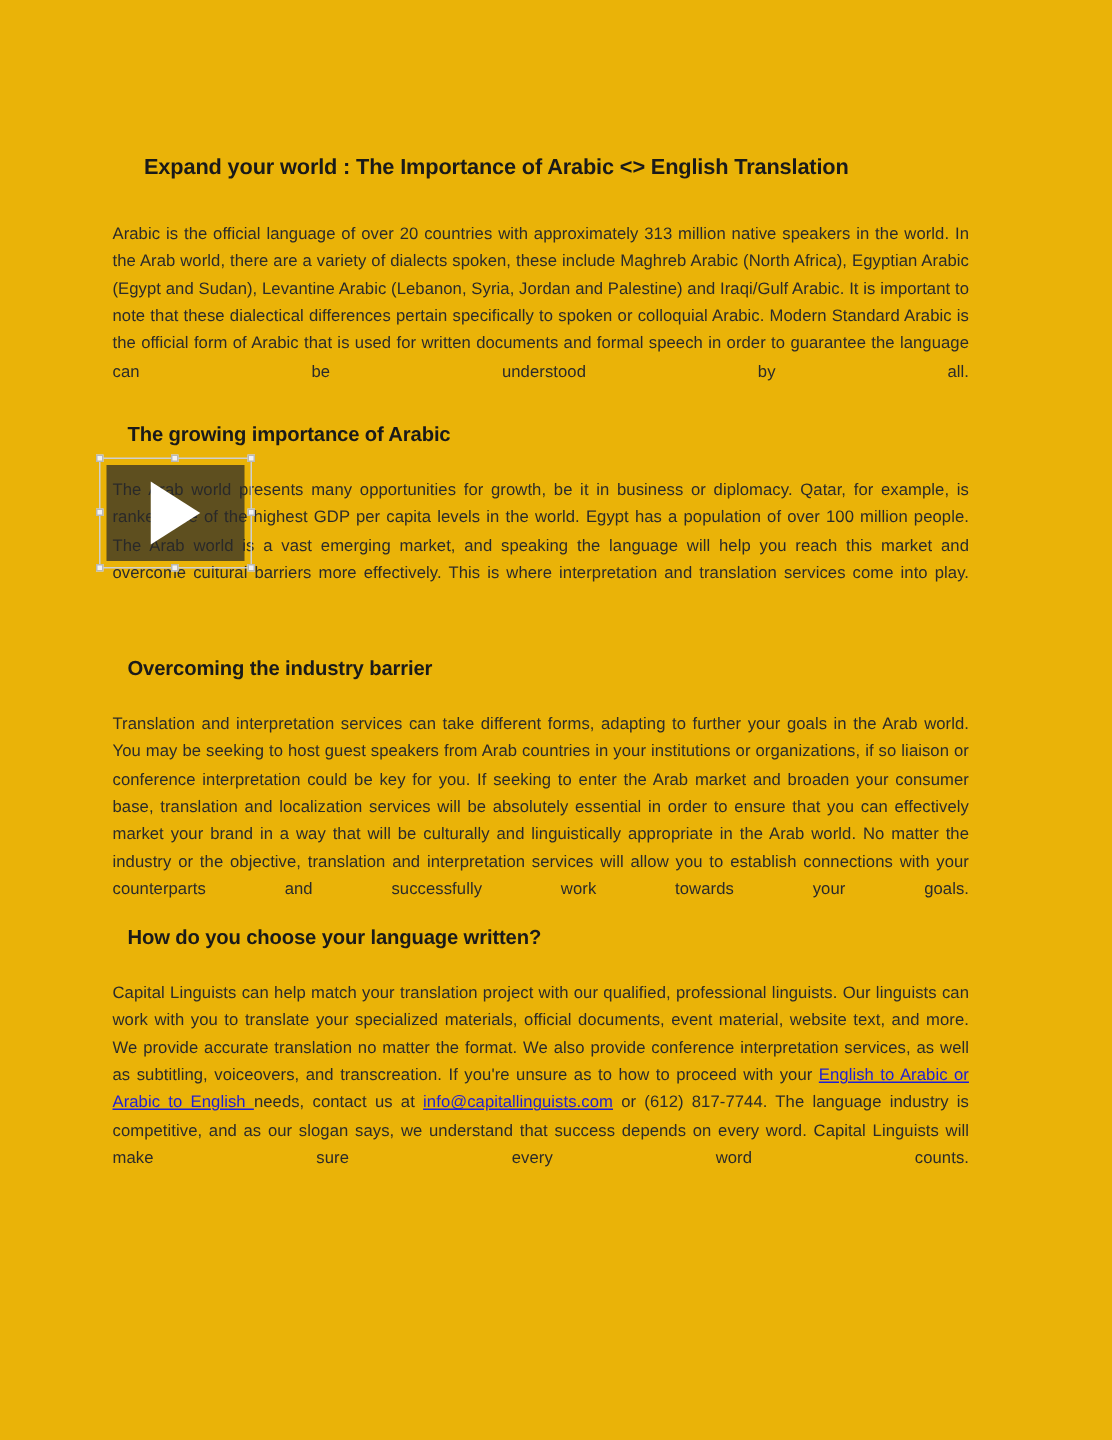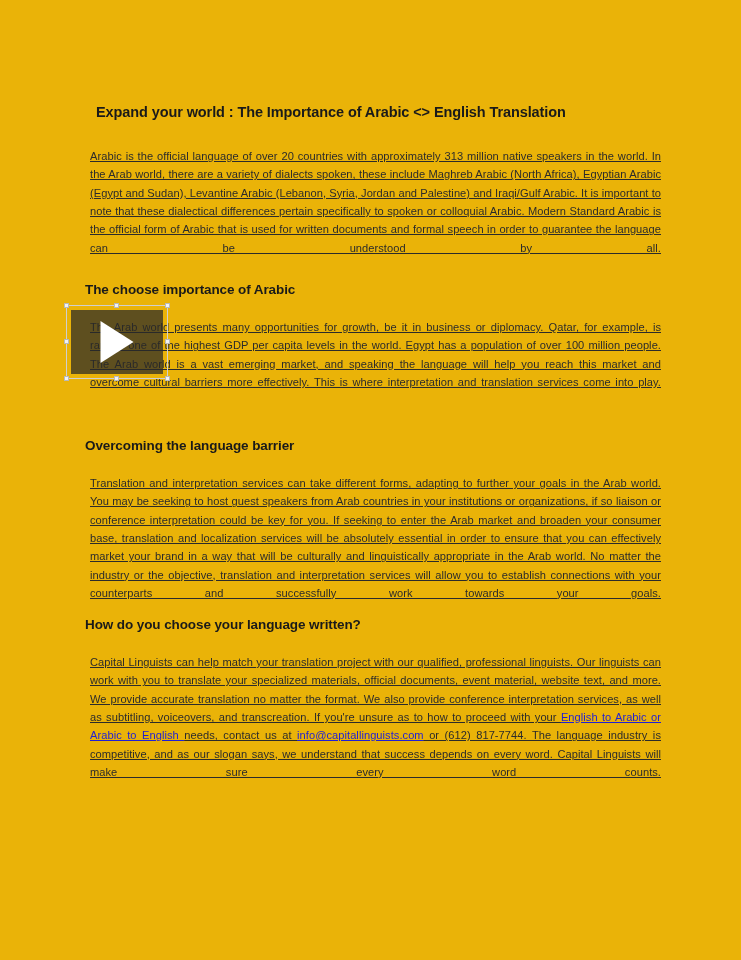--- a/index.html
+++ b/index.html
@@ -39,28 +39,27 @@
     left: 85px;
     width: 571px;
     font-size: 13.5px;
     font-weight: bold;
     color: #1a1a1a;
     letter-spacing: -0.1px;
     line-height: 19px;
   }
   .body-para {
     position: absolute;
-    left: 90px;
+    left: 75px;
     width: 571px;
     font-size: 11.1px;
     line-height: 18.3px;
     text-align: justify;
     color: #2b2b2b;
     letter-spacing: 0.05px;
-    text-decoration: underline;
   }
   .body-para::after {
     content: "";
     display: inline-block;
     width: 100%;
   }
   a.doc-link {
     color: #1f1fd6;
     text-decoration: underline;
   }
@@ -114,39 +113,39 @@
 </style>
 </head>
 <body>
 
 <div class="page">
 
   <h1 class="doc-title">Expand your world : The Importance of Arabic &lt;&gt; English Translation</h1>
 
   <p class="body-para" style="top: 136px;">Arabic is the official language of over 20 countries with approximately 313 million native speakers in the world. In the Arab world, there are a variety of dialects spoken, these include Maghreb Arabic (North Africa), Egyptian Arabic (Egypt and Sudan), Levantine Arabic (Lebanon, Syria, Jordan and Palestine) and Iraqi/Gulf Arabic. It is important to note that these dialectical differences pertain specifically to spoken or colloquial Arabic. Modern Standard Arabic is the official form of Arabic that is used for written documents and formal speech in order to guarantee the language can be understood by all.</p>
 
-  <h2 class="section-heading" style="top: 269px;">The choose importance of Arabic</h2>
+  <h2 class="section-heading" style="top: 269px;">The growing importance of Arabic</h2>
 
   <p class="body-para" style="top: 307px;">The Arab world presents many opportunities for growth, be it in business or diplomacy. Qatar, for example, is ranked one of the highest GDP per capita levels in the world. Egypt has a population of over 100 million people. The Arab world is a vast emerging market, and speaking the language will help you reach this market and overcome cultural barriers more effectively. This is where interpretation and translation services come into play.</p>
 
   <div class="media-overlay">
     <div class="film">
       <div class="play-triangle"></div>
     </div>
     <span class="handle tl"></span>
     <span class="handle tm"></span>
     <span class="handle tr"></span>
     <span class="handle ml"></span>
     <span class="handle mr"></span>
     <span class="handle bl"></span>
     <span class="handle bm"></span>
     <span class="handle br"></span>
   </div>
 
-  <h2 class="section-heading" style="top: 425px;">Overcoming the language barrier</h2>
+  <h2 class="section-heading" style="top: 425px;">Overcoming the industry barrier</h2>
 
   <p class="body-para" style="top: 463px;">Translation and interpretation services can take different forms, adapting to further your goals in the Arab world. You may be seeking to host guest speakers from Arab countries in your institutions or organizations, if so liaison or conference interpretation could be key for you. If seeking to enter the Arab market and broaden your consumer base, translation and localization services will be absolutely essential in order to ensure that you can effectively market your brand in a way that will be culturally and linguistically appropriate in the Arab world. No matter the industry or the objective, translation and interpretation services will allow you to establish connections with your counterparts and successfully work towards your goals.</p>
 
   <h2 class="section-heading" style="top: 604px;">How do you choose your language written?</h2>
 
   <p class="body-para" style="top: 642px;"><span>Capital Linguists can help match your translation project with our qualified, professional linguists. Our linguists can work with you to translate your specialized materials, official documents, event material, website text, and more. We provide accurate translation no matter the format. We also provide conference interpretation services, as well as subtitling, voiceovers, and transcreation. If you're unsure as to how to proceed with your </span><a class="doc-link" href="#">English to Arabic or Arabic to English </a><span>needs, contact us at </span><a class="doc-link" href="#">info@capitallinguists.com</a><span> or (612) 817-7744. The language industry is competitive, and as our slogan says, we understand that success depends on every word. Capital Linguists will make sure every word counts.</span></p>
 
 </div>
 
 </body></html>

